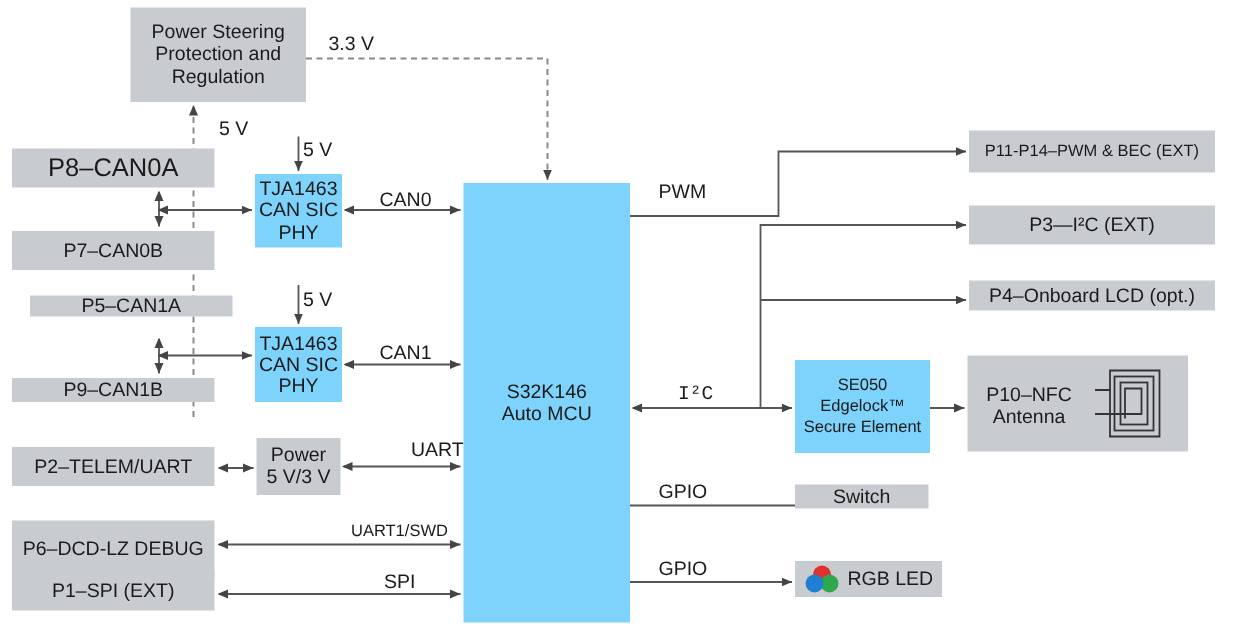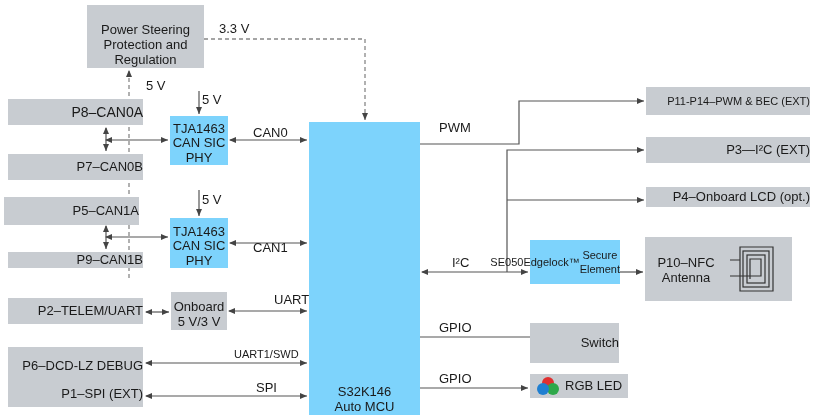--- a/index.html
+++ b/index.html
@@ -1,18 +1,18 @@
 <!DOCTYPE html>
 <html><head>
 <meta charset="utf-8">
 <style>
   html, body { margin:0; padding:0; background:#ffffff; }
   body { width:824px; height:417px; position:relative; overflow:hidden;
          font-family:"Liberation Sans", sans-serif; color:#1a1a1a; }
-  .box { position:absolute; display:flex; align-items:center; justify-content:flex-end;
+  .box { position:absolute; display:flex; align-items:center; justify-content:center;
          text-align:center; box-sizing:border-box; line-height:1.15; }
   .grey { background:#c8ccd1; }
   .blue { background:#7dd3fc; }
   .lbl { position:absolute; white-space:nowrap; font-size:13px; }
   svg.wires { position:absolute; left:0; top:0; }
   .nfc-text { position:absolute; text-align:center; font-size:13px; line-height:1.15; }
 </style>
 </head>
 <body>
 
@@ -59,87 +59,87 @@
 </svg>
 
 <div class="box grey" style="left:87px;top:5px;width:117px;height:63px;font-size:13px;flex-direction:column;">
   <span>Power Steering</span>
   <span>Protection and</span>
   <span>Regulation</span>
 </div>
 <span class="lbl" style="left:219px;top:21px;">3.3 V</span>
 <span class="lbl" style="left:146px;top:78px;">5 V</span>
 
-<div class="box grey" style="left:8px;top:99px;width:135px;height:26px;font-size:14px;">P8–CAN0A</div>
+<div class="box grey" style="left:8px;top:99px;width:135px;height:26px;font-size:17px;">P8–CAN0A</div>
 <div class="box grey" style="left:8px;top:154px;width:135px;height:26px;font-size:13px;">P7–CAN0B</div>
-<div class="box grey" style="left:4px;top:197px;width:135px;height:28px;font-size:13px;">P5–CAN1A</div>
+<div class="box grey" style="left:20px;top:197px;width:135px;height:14px;font-size:13px;">P5–CAN1A</div>
 <div class="box grey" style="left:8px;top:252px;width:135px;height:16px;font-size:13px;">P9–CAN1B</div>
 
 <div class="box blue" style="left:170px;top:116px;width:58px;height:49px;font-size:13px;flex-direction:column;line-height:1.1;">
   <span>TJA1463</span>
   <span>CAN SIC</span>
   <span>PHY</span>
 </div>
 <span class="lbl" style="left:202px;top:92px;">5 V</span>
 <span class="lbl" style="left:253px;top:125px;">CAN0</span>
 
 <div class="box blue" style="left:170px;top:218px;width:58px;height:50px;font-size:13px;flex-direction:column;line-height:1.1;">
   <span>TJA1463</span>
   <span>CAN SIC</span>
   <span>PHY</span>
 </div>
 <span class="lbl" style="left:202px;top:192px;">5 V</span>
-<span class="lbl" style="left:253px;top:240px;">CAN1</span>
+<span class="lbl" style="left:253px;top:227px;">CAN1</span>
 
 <div class="box grey" style="left:8px;top:298px;width:135px;height:26px;font-size:13px;">P2–TELEM/UART</div>
 <div class="box grey" style="left:171px;top:292px;width:56px;height:38px;font-size:13px;flex-direction:column;">
-  <span>Onboard</span>
+  <span>Power</span>
   <span>5 V/3 V</span>
 </div>
 <span class="lbl" style="left:248px;top:292px;margin-left:26px;">UART0</span>
 
 <div class="box grey" style="left:8px;top:347px;width:135px;height:38px;font-size:13px;">P6–DCD-LZ DEBUG</div>
 <span class="lbl" style="left:234px;top:348px;font-size:11px;text-align:right;">UART1/SWD</span>
 
 <div class="box grey" style="left:8px;top:381px;width:135px;height:26px;font-size:13px;">P1–SPI (EXT)</div>
 <span class="lbl" style="left:256px;top:380px;">SPI</span>
 
 <div class="box blue" style="left:309px;top:122px;width:111px;height:293px;font-size:13px;flex-direction:column;">
   <span>S32K146</span>
   <span>Auto MCU</span>
 </div>
 
 <span class="lbl" style="left:439px;top:120px;">PWM</span>
 <div class="box grey" style="left:646px;top:87px;width:164px;height:28px;font-size:11px;">P11-P14–PWM &amp; BEC (EXT)</div>
 <div class="box grey" style="left:646px;top:137px;width:164px;height:26px;font-size:13px;">P3—I²C (EXT)</div>
 <div class="box grey" style="left:646px;top:187px;width:164px;height:20px;font-size:13px;">P4–Onboard LCD (opt.)</div>
 
-<span class="lbl" style="left:452px;top:255px;">I²C</span>
-<div class="box blue" style="left:530px;top:240px;width:90px;height:44px;font-size:11px;line-height:1.3;">
+<span class="lbl" style="left:452px;top:255px;font-family:Liberation Mono, monospace;">I²C</span>
+<div class="box blue" style="left:530px;top:240px;width:90px;height:62px;font-size:11px;flex-direction:column;line-height:1.3;">
   <span>SE050</span>
   <span>Edgelock™</span>
   <span>Secure Element</span>
 </div>
 
 <div class="box grey" style="left:645px;top:237px;width:147px;height:64px;"></div>
 <div class="nfc-text" style="left:648px;top:256px;width:76px;">
   <div>P10–NFC</div>
   <div>Antenna</div>
 </div>
 <svg style="position:absolute;left:728px;top:243px;" width="50" height="54">
   <g fill="none" stroke="#333" stroke-width="1.2">
     <path d="M2,17 H12 V4 H45 V48 H12 V17"></path>
     <rect x="15" y="8" width="26" height="36"></rect>
     <rect x="19" y="12" width="18" height="28"></rect>
     <path d="M2,33 H33 V16 H22 V36"></path>
   </g>
 </svg>
 
 <span class="lbl" style="left:439px;top:320px;">GPIO</span>
-<div class="box grey" style="left:530px;top:323px;width:89px;height:40px;font-size:13px;">Switch</div>
+<div class="box grey" style="left:530px;top:323px;width:89px;height:16px;font-size:13px;">Switch</div>
 
 <span class="lbl" style="left:439px;top:371px;">GPIO</span>
 <div class="box grey" style="left:530px;top:374px;width:98px;height:24px;font-size:13px;justify-content:flex-start;padding-left:6px;">
   <svg width="24" height="20" style="margin-right:5px;">
     <circle cx="12" cy="7" r="6" fill="#e03030"></circle>
     <circle cx="17" cy="13" r="6" fill="#2ea84a"></circle>
     <circle cx="7" cy="13" r="6" fill="#1f7fd1"></circle>
   </svg>
   <span>RGB LED</span>
 </div>

